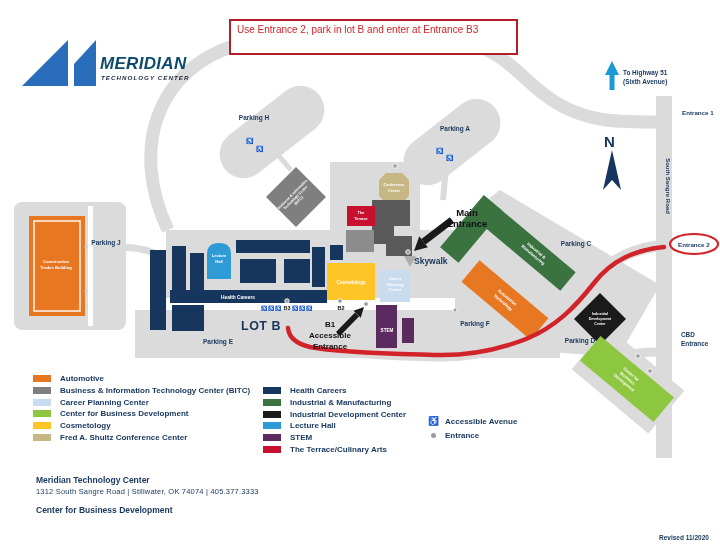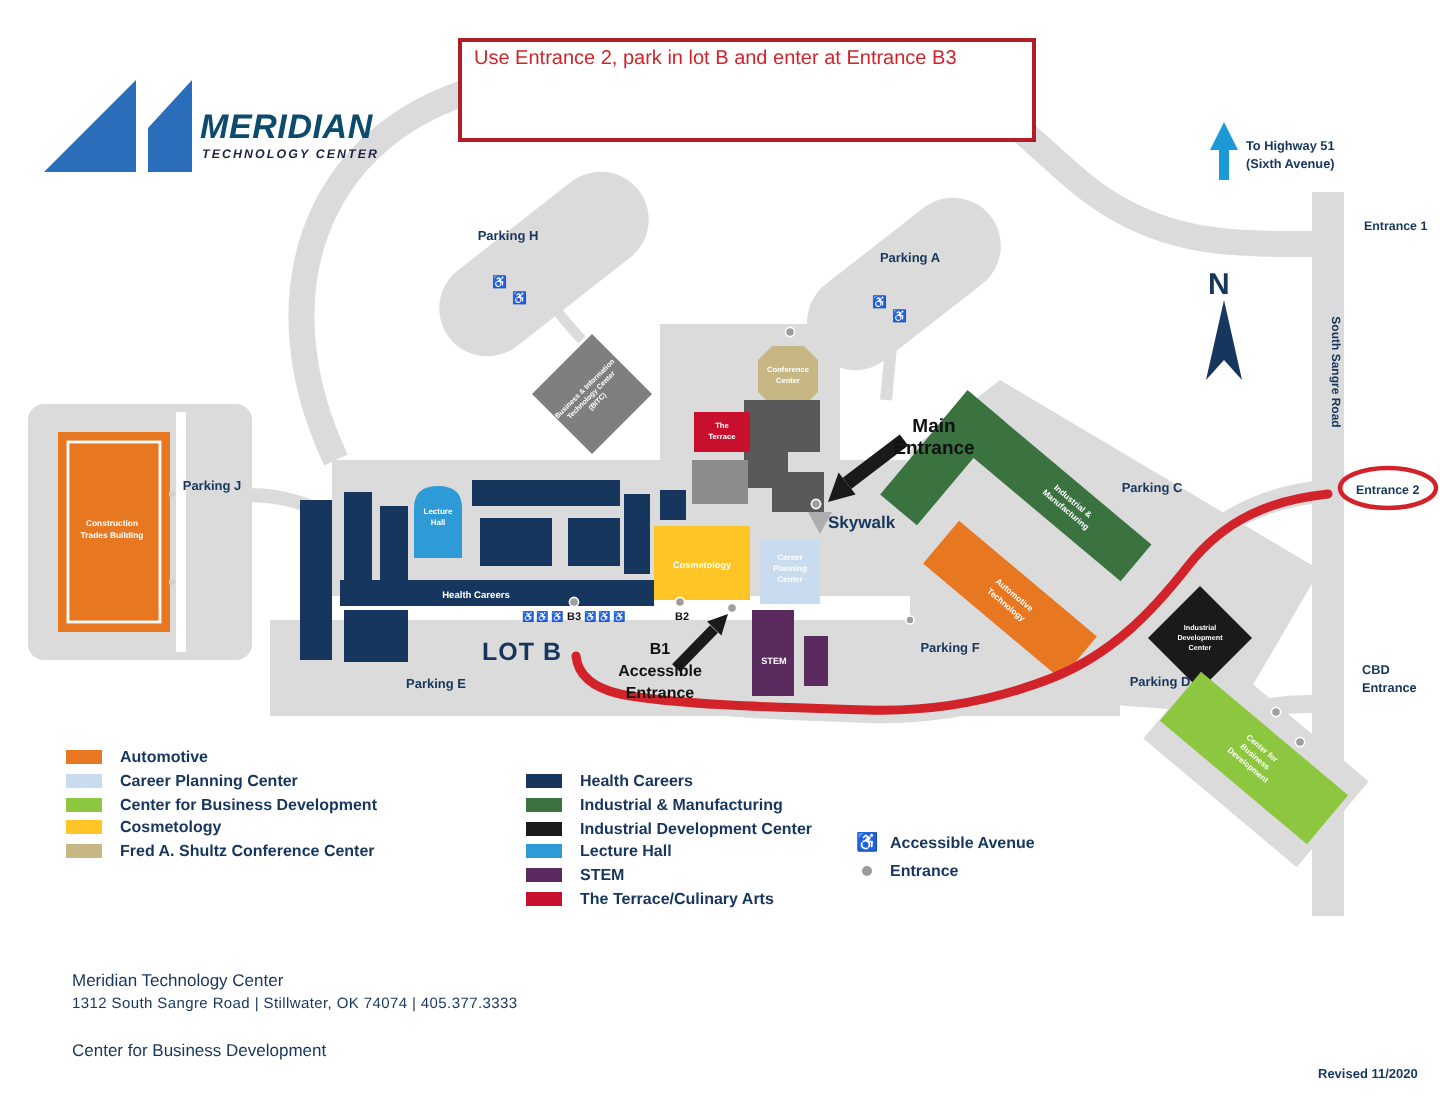--- a/index.html
+++ b/index.html
@@ -5,38 +5,38 @@
   html,body{margin:0;padding:0;background:#fff}
   body{width:720px;height:556px;position:relative;overflow:hidden;
        font-family:"Liberation Sans",sans-serif;}
   .abs{position:absolute}
   #map-svg{position:absolute;left:0;top:0}
   svg text{font-family:"Liberation Sans",sans-serif;font-weight:bold}
   .bl{fill:#fff;text-anchor:middle}
   .pk{fill:#17365D;font-size:6.5px;text-anchor:middle}
   .ent{fill:#17365D;font-size:6.2px}
   #annotation{left:229px;top:19px;width:274px;height:20px;border:2px solid #B01E28;
-      color:#D2232A;font-size:10px;line-height:12px;padding:3px 5px 25px 6px;background:#fff}
+      color:#D2232A;font-size:10px;line-height:12px;padding:3px 5px 9px 6px;background:#fff}
   #logo{left:20px;top:14px;width:190px;height:76px}
   #logo svg{position:absolute;left:0;top:6px}
   .logo-name{position:absolute;left:80px;top:40px;font-size:17px;font-style:italic;
       font-weight:bold;color:#0c4a6e;letter-spacing:.3px}
   .logo-sub{position:absolute;left:81px;top:60px;font-size:6.2px;font-style:italic;
       font-weight:bold;color:#1B2145;letter-spacing:1.05px}
   .lcol{position:absolute}
   .lrow{display:flex;align-items:center;height:11.7px;gap:9px}
   .sw{width:18px;height:7px;display:inline-block;flex:0 0 18px}
   .ltxt{font-size:8px;font-weight:bold;color:#17365D;white-space:nowrap}
   #legend-sym{left:428px;top:414px}
   .srow{display:flex;align-items:center;height:14.5px;gap:7px}
   .sym-wheel{font-size:9px;color:#4D4D4D;width:10px;text-align:center}
   .sym-dot-wrap{width:10px;display:flex;justify-content:center}
   .sym-dot{width:5px;height:5px;border-radius:50%;background:#9B9B9B;display:inline-block}
   #footer{left:36px;top:471px;color:#17365D}
-  .loc-name{font-size:8.5px;font-weight:normal;margin:14px 0 2px}
+  .loc-name{font-size:8.5px;font-weight:bold;margin:4px 0 2px}
   .loc-detail{font-size:7.5px;margin:0 0 9px;letter-spacing:.2px}
   #revised{left:659px;top:534px;font-size:6.5px;color:#17365D;font-weight:bold}
 </style>
 </head>
 <body>
 
 <svg id="map-svg" width="720" height="556" viewBox="0 0 720 556">
 
   <g>
     <rect x="14" y="202" width="112" height="128" rx="8" fill="#DBDBDB"></rect>
@@ -232,20 +232,24 @@
 <div id="annotation" class="abs">
   <span>Use Entrance 2, park in lot B and enter at Entrance B3</span>
 </div>
 
 <div class="lcol" style="left:33px;top:373px">
   <div class="lrow">
       <span class="sw" style="background: rgb(232, 119, 34);"></span>
       <span class="ltxt">Automotive</span>
     </div>
   <div class="lrow">
+      <span class="sw" style="background: rgb(127, 127, 127);"></span>
+      <span class="ltxt">Business &amp; Information Technology Center (BITC)</span>
+    </div>
+  <div class="lrow">
       <span class="sw" style="background: rgb(201, 220, 239);"></span>
       <span class="ltxt">Career Planning Center</span>
     </div>
   <div class="lrow">
       <span class="sw" style="background: rgb(141, 198, 63);"></span>
       <span class="ltxt">Center for Business Development</span>
     </div>
   <div class="lrow">
       <span class="sw" style="background: rgb(255, 196, 37);"></span>
       <span class="ltxt">Cosmetology</span>

